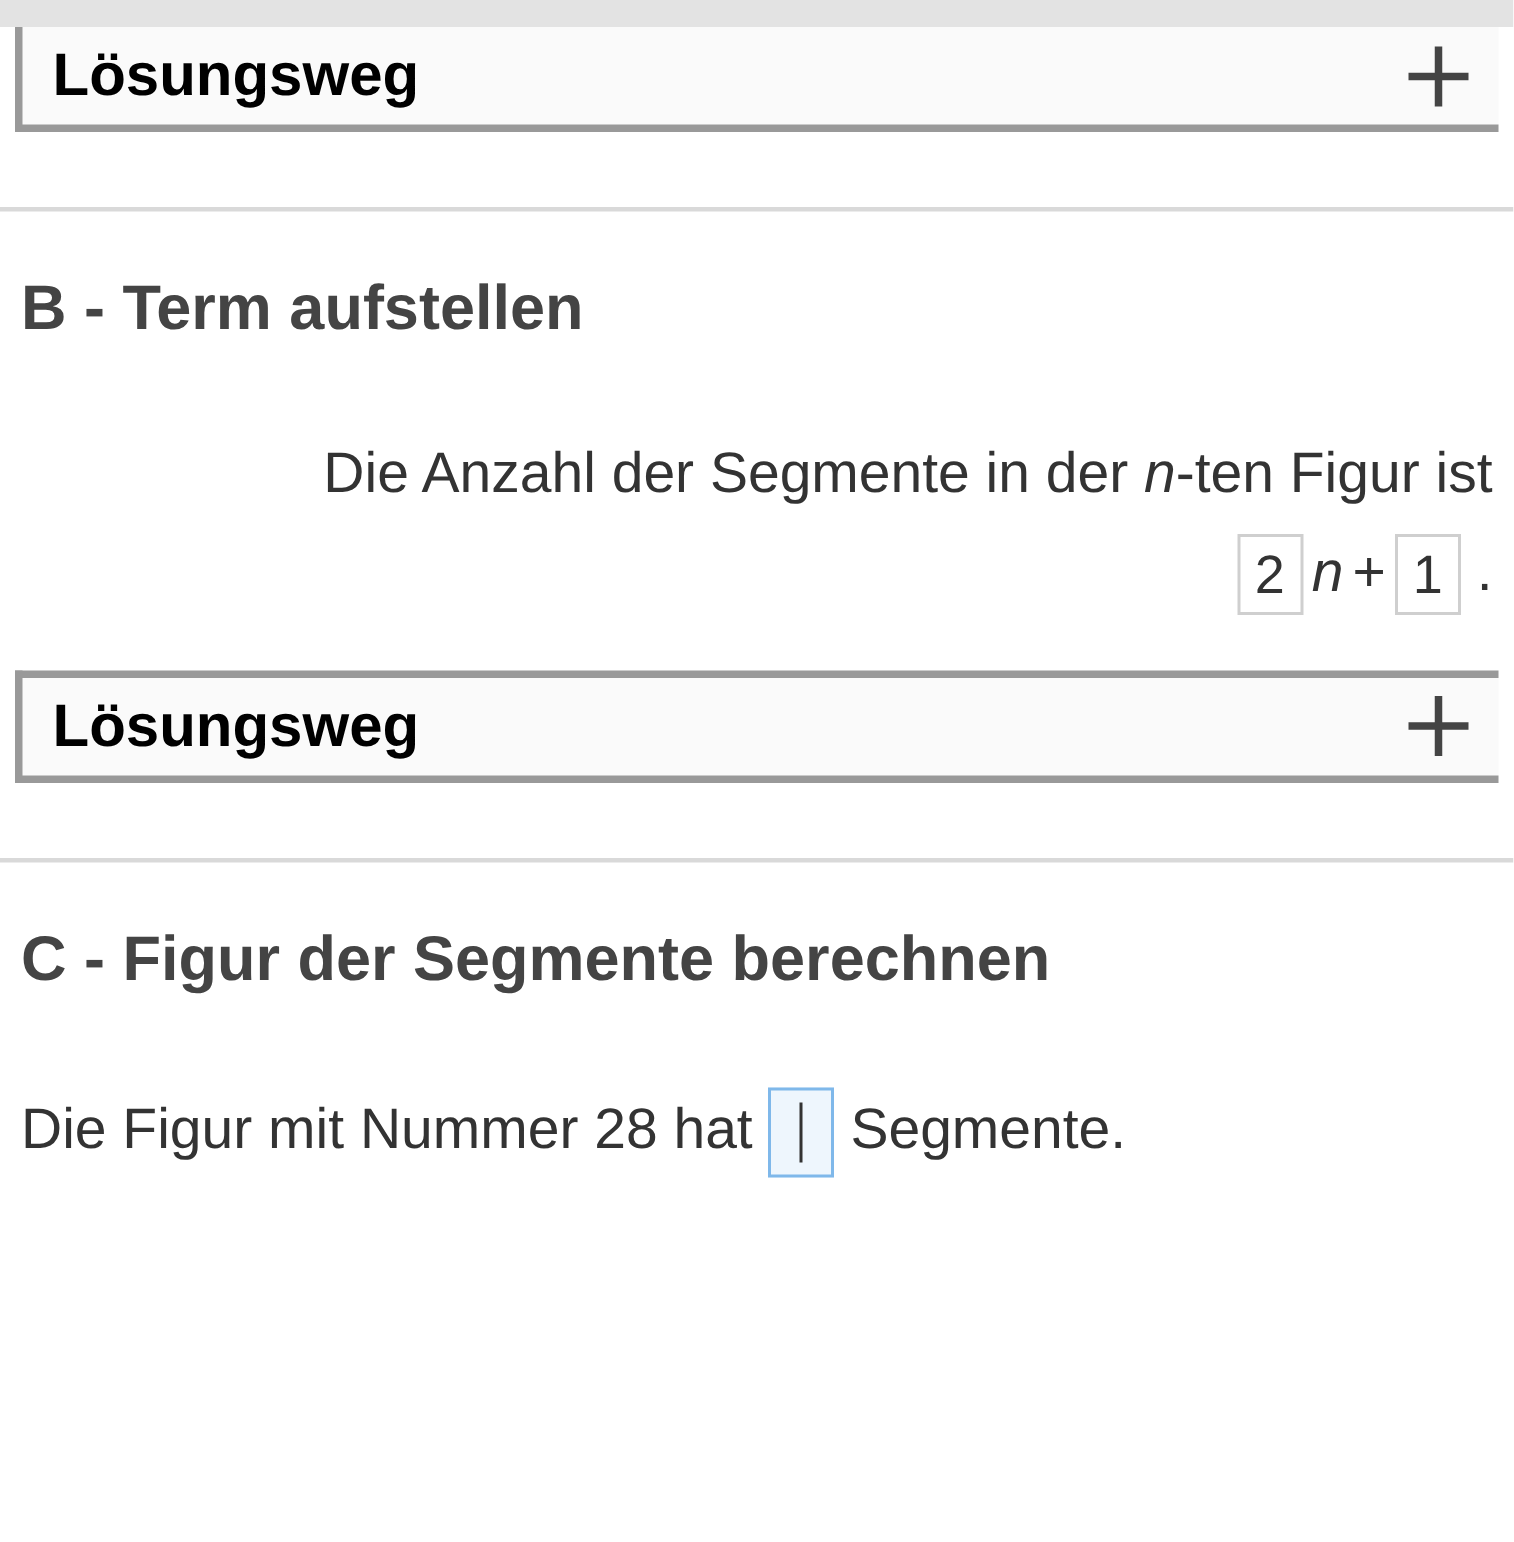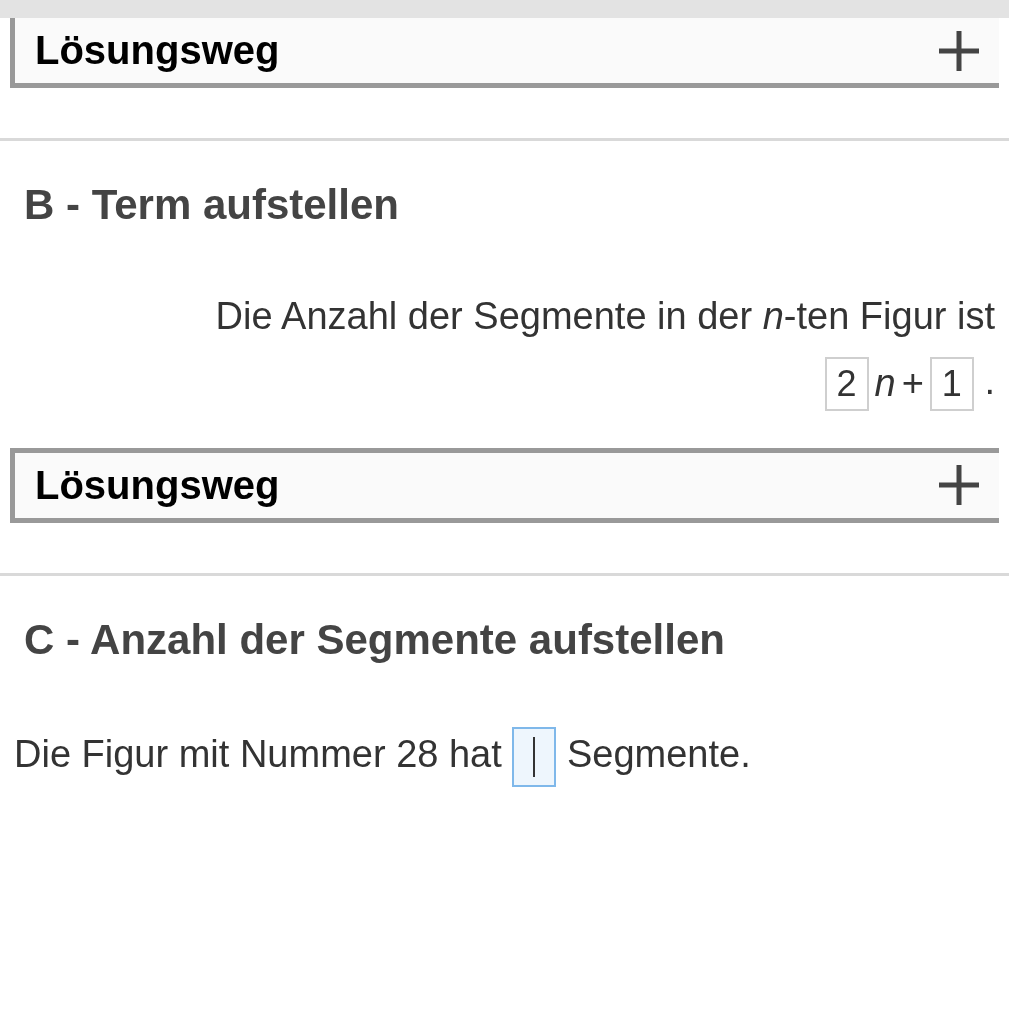--- a/index.html
+++ b/index.html
@@ -59,21 +59,21 @@
   .divider {
     height: 3px;
     background: #d9d9d9;
     margin: 50px 0 40px 0;
     width: 100%;
   }
   .heading {
     font-size: 42px;
     font-weight: 700;
     color: #444444;
-    padding: 0 24px;
+    padding: 0 14px;
     margin-bottom: 55px;
   }
   .body-text {
     font-size: 38px;
     color: #333333;
     padding: 0 14px;
     line-height: 1.7;
   }
   .body-text .italic {
     font-style: italic;
@@ -147,21 +147,21 @@
   <span class="period">.</span>
 </div>
 
 <div class="accordion">
   <span class="acc-label">Lösungsweg</span>
   <span class="plus-icon"></span>
 </div>
 
 <div class="divider"></div>
 
-<div class="heading">C - Anzahl der Segmente aufstellen</div>
+<div class="heading">C - Figur der Segmente berechnen</div>
 
 <div class="body-text section-c-body">
   <span>Die Figur mit Nummer 28 hat </span>
   <span class="answer-box">
     <span></span>
     <span class="caret"></span>
   </span>
   <span> Segmente.</span>
 </div>
 

